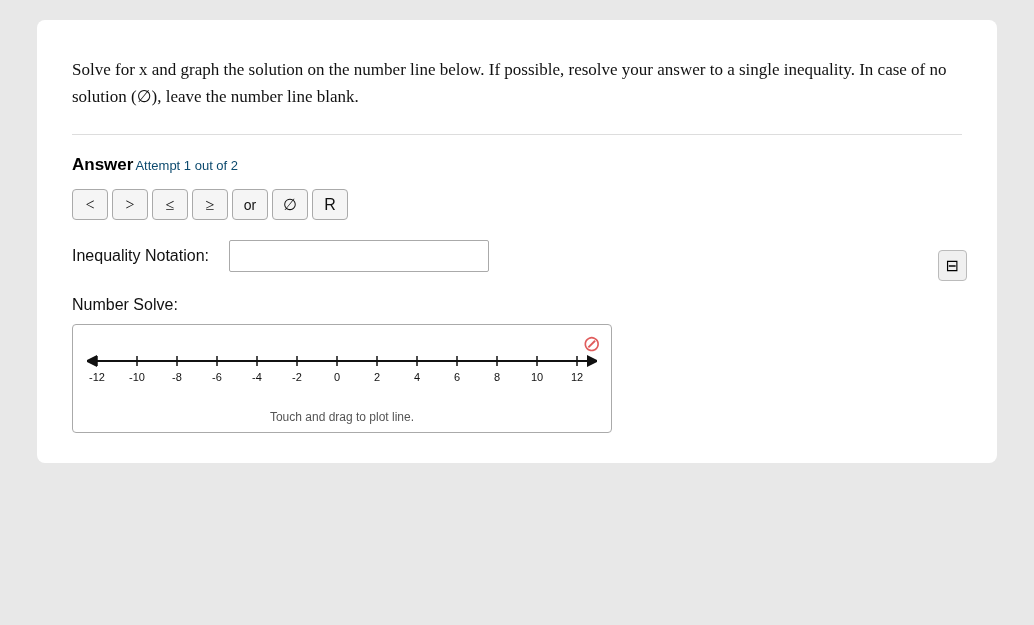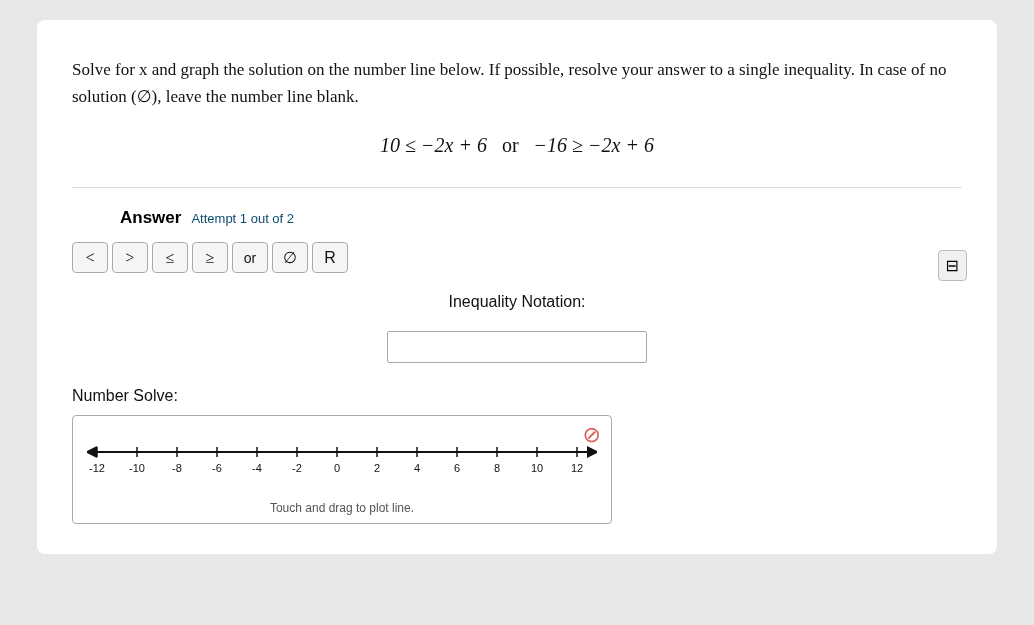--- a/index.html
+++ b/index.html
@@ -34,23 +34,22 @@
       font-style: italic;
     }
     .equation-row .word-or {
       font-style: normal;
       margin: 0 10px;
     }
     .answer-section {}
     .answer-header {
       display: flex;
       align-items: center;
-      gap: 10px;
+      gap: 2px;
       margin-bottom: 14px;
-      margin-left: 48px;
     }
     .answer-label {
       font-weight: bold;
       font-size: 17px;
       font-family: Arial, sans-serif;
     }
     .attempt-label {
       font-size: 13px;
       color: #0c4a6e;
       font-family: Arial, sans-serif;
@@ -77,21 +76,20 @@
       font-family: Arial, sans-serif;
       font-size: 14px;
     }
     .inequality-notation-row {
       display: flex;
       align-items: center;
       gap: 20px;
       margin-bottom: 24px;
       font-family: Arial, sans-serif;
       font-size: 16px;
-      flex-direction: column;
     }
     .notation-label {
       font-weight: normal;
       font-size: 16px;
       color: #111;
     }
     .notation-input {
       border: 1.5px solid #aaa;
       border-radius: 2px;
       width: 260px;
@@ -155,25 +153,20 @@
   </style>
 </head>
 <body>
 
 <div class="card">
 
   <div class="problem-text">
     <span>Solve for x and graph the solution on the number line below. If possible, resolve your answer to a single inequality. In case of no solution (∅), leave the number line blank.</span>
   </div>
 
-  <div class="equation-row">
-    <span style="font-style:italic;">10 ≤ −2<em>x</em> + 6</span>
-    <span class="word-or">or</span>
-    <span style="font-style:italic;">−16 ≥ −2<em>x</em> + 6</span>
-  </div>
 
   <hr class="divider">
 
   <div class="answer-section">
     <div class="answer-header">
       <span class="answer-label">Answer</span>
       <span class="attempt-label">Attempt 1 out of 2</span>
     </div>
 
     <div class="keyboard-row">

